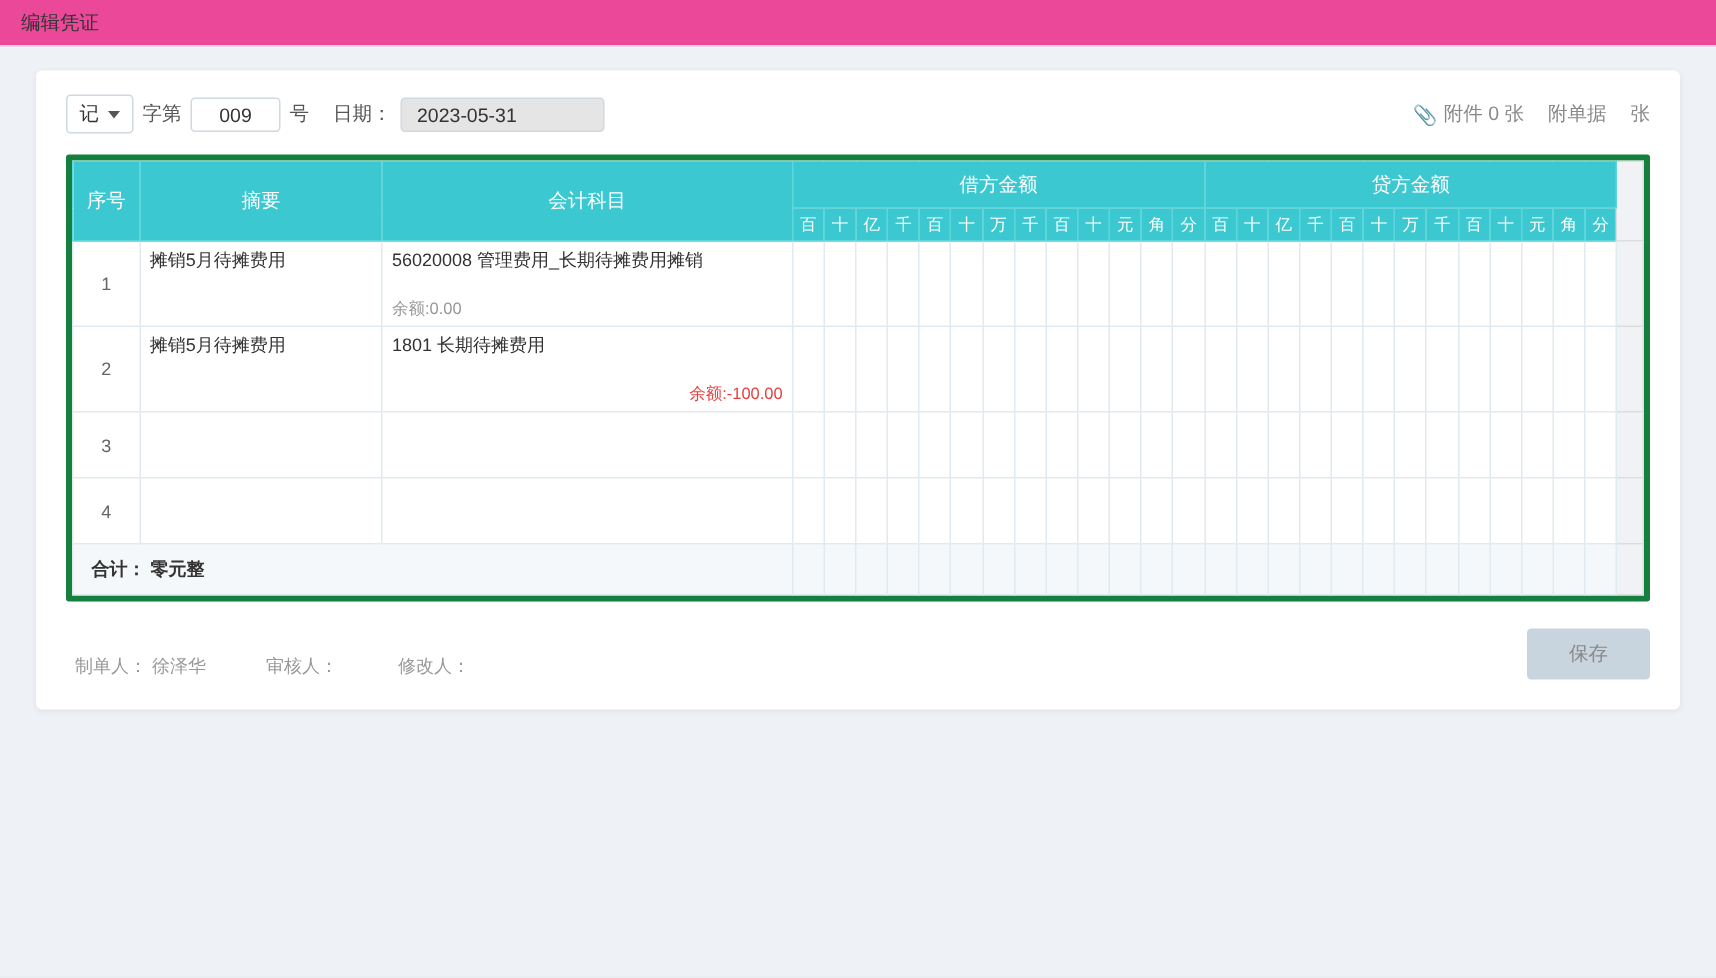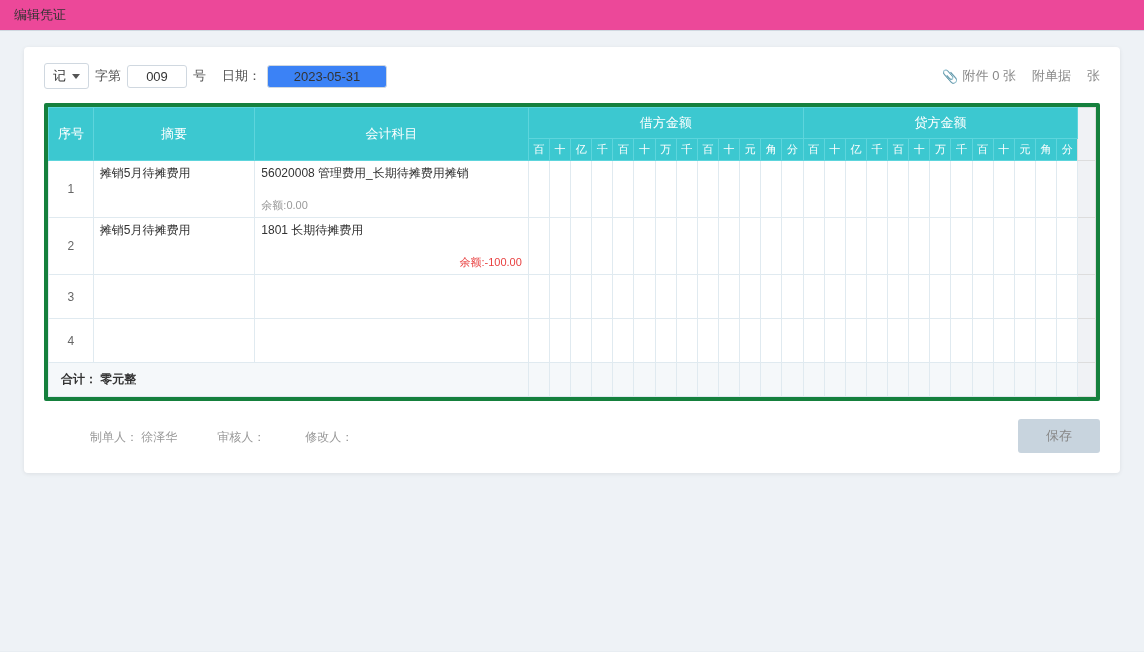--- a/index.html
+++ b/index.html
@@ -85,23 +85,22 @@
       color: #333;
       width: 60px;
       text-align: center;
     }
     .date-box {
       border: 1px solid #d0d8e0;
       border-radius: 3px;
       padding: 3px 10px;
       font-size: 13px;
       color: #333;
-      width: 120px;
-      background: #3b82f6;
-      text-align: center;
+      width: 136px;
+      background: #e5e5e5;
     }
     .attachment-area {
       margin-left: auto;
       display: flex;
       align-items: center;
       gap: 16px;
       color: #888;
       font-size: 13px;
     }
     .attachment-link {
@@ -495,21 +494,21 @@
               <td></td>
             <td></td>
               <td></td>
             <td></td>
             <td style="background:#f0f2f5;border:1px solid #ddd;"></td>
           </tr>
         </tbody>
       </table>
     </div>
 
-    <div style="display:flex;justify-content:space-between;margin-top:10px;margin-left:40px;">
+    <div style="display:flex;justify-content:space-between;align-items:flex-end;margin-top:10px;">
       <div class="footer-row">
         <span>
           <span>制单人：</span>
           <span>徐泽华</span>
         </span>
         <span>
           <span>审核人：</span>
           <span></span>
         </span>
         <span>

